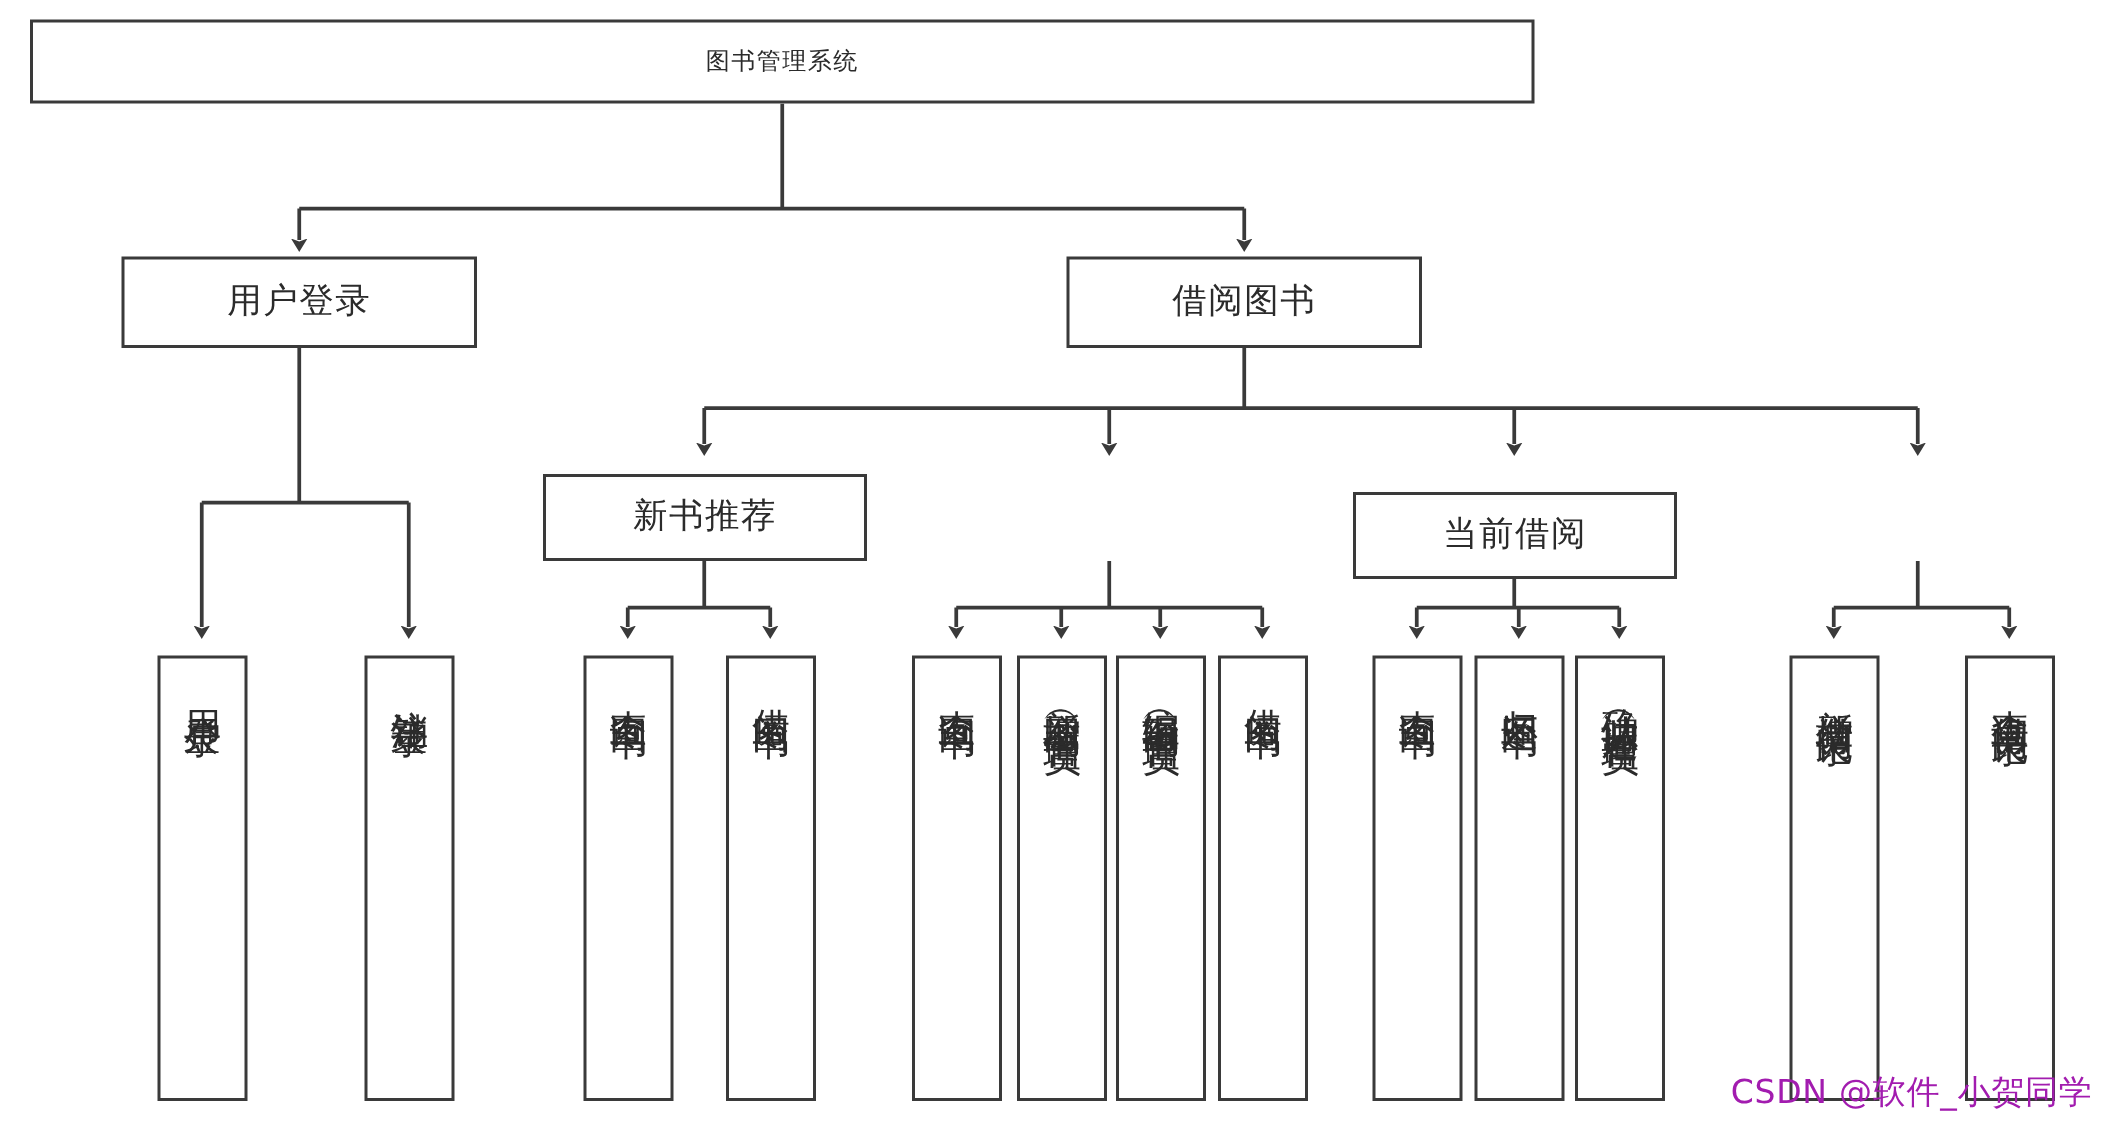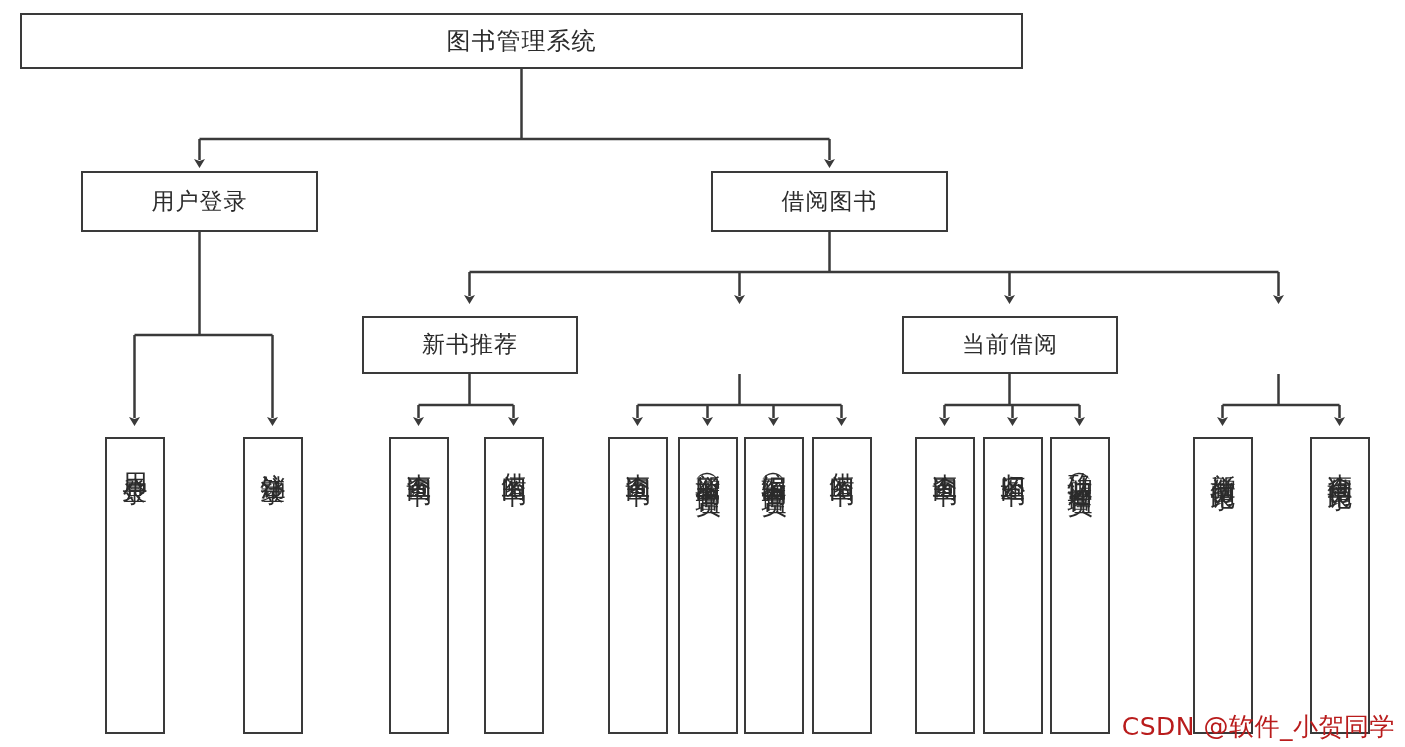--- a/index.html
+++ b/index.html
@@ -56,27 +56,27 @@
     padding-top: 14px;
   }
   .node.vert .label {
     writing-mode: vertical-rl;
     text-orientation: upright;
     font-size: 25px;
     letter-spacing: 3px;
     line-height: 1;
     white-space: nowrap;
   }
-  .node.root .label { font-size: 24px; }
+  .node.root .label { font-size: 16px; }
   #watermark {
     position: absolute;
     right: 10px;
     bottom: 4px;
-    font-size: 25px;
-    color: #b91c1c;
+    font-size: 22px;
+    color: #a21caf;
     letter-spacing: 0.5px;
     white-space: nowrap;
     font-family: "DejaVu Sans", "Liberation Sans", sans-serif;
   }
 </style>
 </head>
 <body>
 
 <div id="diagram-root">
 
@@ -138,21 +138,21 @@
   <div class="node horiz" style="left:81px; top:171px; width:237px; height:61px;">
     <span class="label">用户登录</span>
   </div>
   <div class="node horiz" style="left:711px; top:171px; width:237px; height:61px;">
     <span class="label">借阅图书</span>
   </div>
 
   <div class="node horiz" style="left:362px; top:316px; width:216px; height:58px;justify-content:center;">
     <span class="label">新书推荐</span>
   </div>
-  <div class="node horiz" style="left:902px; top:316px; width:216px; height:58px;">
+  <div class="node horiz" style="left:902px; top:328px; width:216px; height:58px;">
     <span class="label">当前借阅</span>
   </div>
 
   <div class="node vert" style="left:105px; top:437px; width:60px; height:297px;">
     <span class="label">用户登录</span>
   </div>
   <div class="node vert" style="left:243px; top:437px; width:60px; height:297px;">
     <span class="label">注销登录</span>
   </div>
   <div class="node vert" style="left:389px; top:437px; width:60px; height:297px;">

